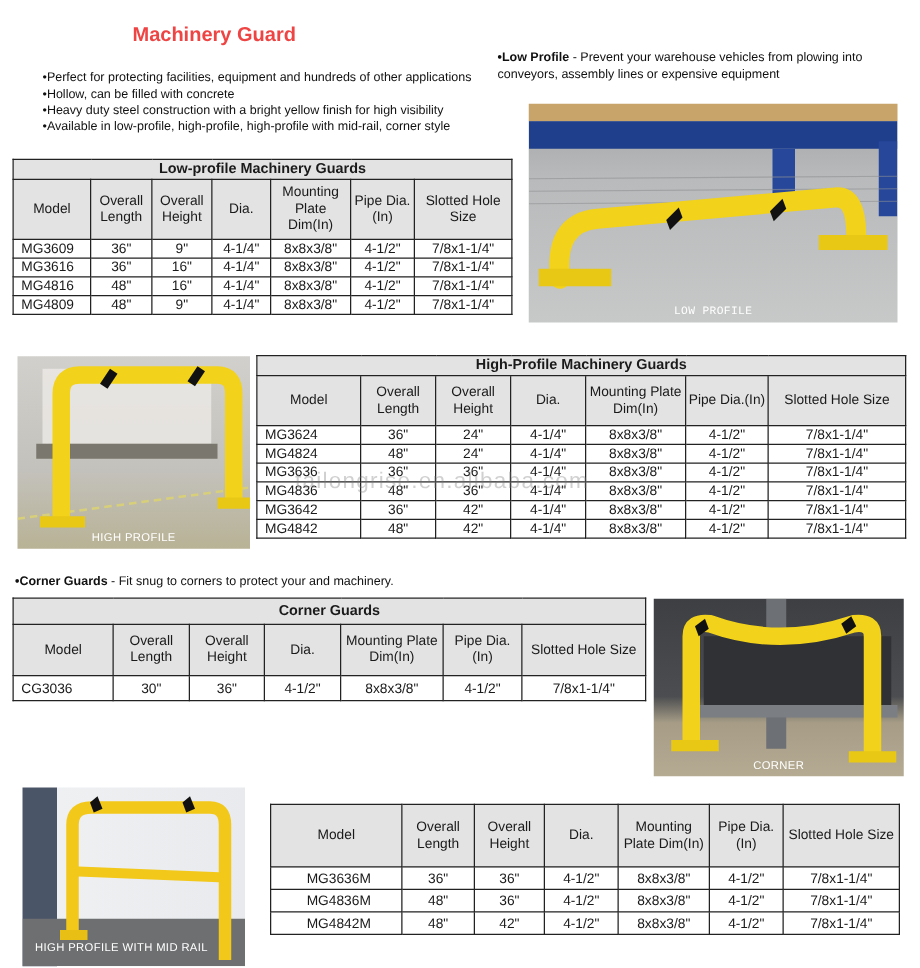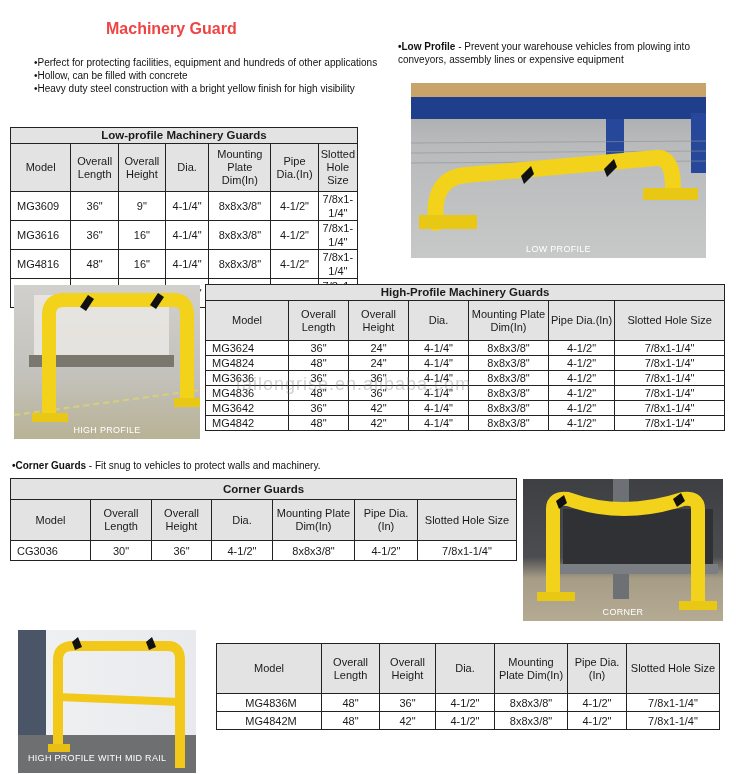--- a/index.html
+++ b/index.html
@@ -25,27 +25,28 @@
 </style>
 </head>
 <body>
 
 <div class="abs title">Machinery Guard</div>
 
 <div class="abs bullets">
   <div>•Perfect for protecting facilities, equipment and hundreds of other applications</div>
   <div>•Hollow, can be filled with concrete</div>
   <div>•Heavy duty steel construction with a bright yellow finish for high visibility</div>
+  <div>•Available in low-profile, high-profile, high-profile with mid-rail, corner style</div>
 </div>
 
 <div class="abs note" style="left:398px; top:40px; width:330px;">
   <b>•Low Profile</b><span> - Prevent your warehouse vehicles from plowing into conveyors, assembly lines or expensive equipment</span>
 </div>
 
-<table class="spec" style="left:10px; top:127px; width:348px;">
+<table class="spec" style="left:10px; top:127px; width:400px;">
   <colgroup>
       <col style="width:62px">
       <col style="width:49px">
       <col style="width:48px">
       <col style="width:47px">
       <col style="width:64px">
       <col style="width:51px">
       <col>
     </colgroup>
   <tbody>
@@ -93,21 +94,21 @@
         <td>48"</td>
         <td>9"</td>
         <td>4-1/4"</td>
         <td>8x8x3/8"</td>
         <td>4-1/2"</td>
         <td>7/8x1-1/4"</td>
       </tr>
 </tbody>
   </table>
 
-<div class="photo" style="left:411px; top:83px; width:295px; height:175px; background:linear-gradient(#c9a46a 0,#c9a46a 14px,#a6a8ab 14px,#b8babb 60px,#c7c8c8 100%);">
+<div class="photo" style="left:423px; top:83px; width:295px; height:175px; background:linear-gradient(#c9a46a 0,#c9a46a 14px,#a6a8ab 14px,#b8babb 60px,#c7c8c8 100%);font-family:Liberation Mono, monospace;">
   <svg width="295" height="175" viewBox="0 0 295 175">
     <rect x="0" y="14" width="295" height="22" fill="#1f3f8c"></rect>
     <rect x="195" y="36" width="18" height="40" fill="#27479a"></rect>
     <rect x="280" y="30" width="15" height="60" fill="#27479a"></rect>
     <g stroke="#8f9193" stroke-width="1" opacity=".6">
       <line x1="0" y1="60" x2="295" y2="58"></line>
         <line x1="0" y1="70" x2="295" y2="68"></line>
         <line x1="0" y1="80" x2="295" y2="78"></line>
     </g>
     <path d="M25 140 Q20 95 55 92 L245 75 Q262 73 262 105" fill="none" stroke="#f2d21a" stroke-width="16" stroke-linecap="round"></path>
@@ -209,21 +210,21 @@
         <td>8x8x3/8"</td>
         <td>4-1/2"</td>
         <td>7/8x1-1/4"</td>
       </tr>
 </tbody>
   </table>
 
 <div class="watermark">tailongrise.en.alibaba.com</div>
 
 <div class="abs note" style="left:12px; top:459px;">
-  <b>•Corner Guards</b><span> - Fit snug to vehicles to protect walls and machinery.</span>
+  <b>•Corner Guards</b><span> - Fit snug to corners to protect your and machinery.</span>
 </div>
 
 <table class="spec" style="left:10px; top:478px; width:507px;">
   <colgroup>
       <col style="width:80px">
       <col style="width:61px">
       <col style="width:60px">
       <col style="width:61px">
       <col style="width:82px">
       <col style="width:63px">
@@ -294,20 +295,29 @@
   <tr style="height:50px">
     <th>Model</th>
     <th>Overall Length</th>
     <th>Overall Height</th>
     <th>Dia.</th>
     <th>Mounting Plate Dim(In)</th>
     <th>Pipe Dia.(In)</th>
     <th>Slotted Hole Size</th>
   </tr>
   <tr style="height:18px">
+        <td style="text-align:center">MG3636M</td>
+        <td>36"</td>
+        <td>36"</td>
+        <td>4-1/2"</td>
+        <td>8x8x3/8"</td>
+        <td>4-1/2"</td>
+        <td>7/8x1-1/4"</td>
+      </tr>
+  <tr style="height:18px">
         <td style="text-align:center">MG4836M</td>
         <td>48"</td>
         <td>36"</td>
         <td>4-1/2"</td>
         <td>8x8x3/8"</td>
         <td>4-1/2"</td>
         <td>7/8x1-1/4"</td>
       </tr>
   <tr style="height:18px">
         <td style="text-align:center">MG4842M</td>

